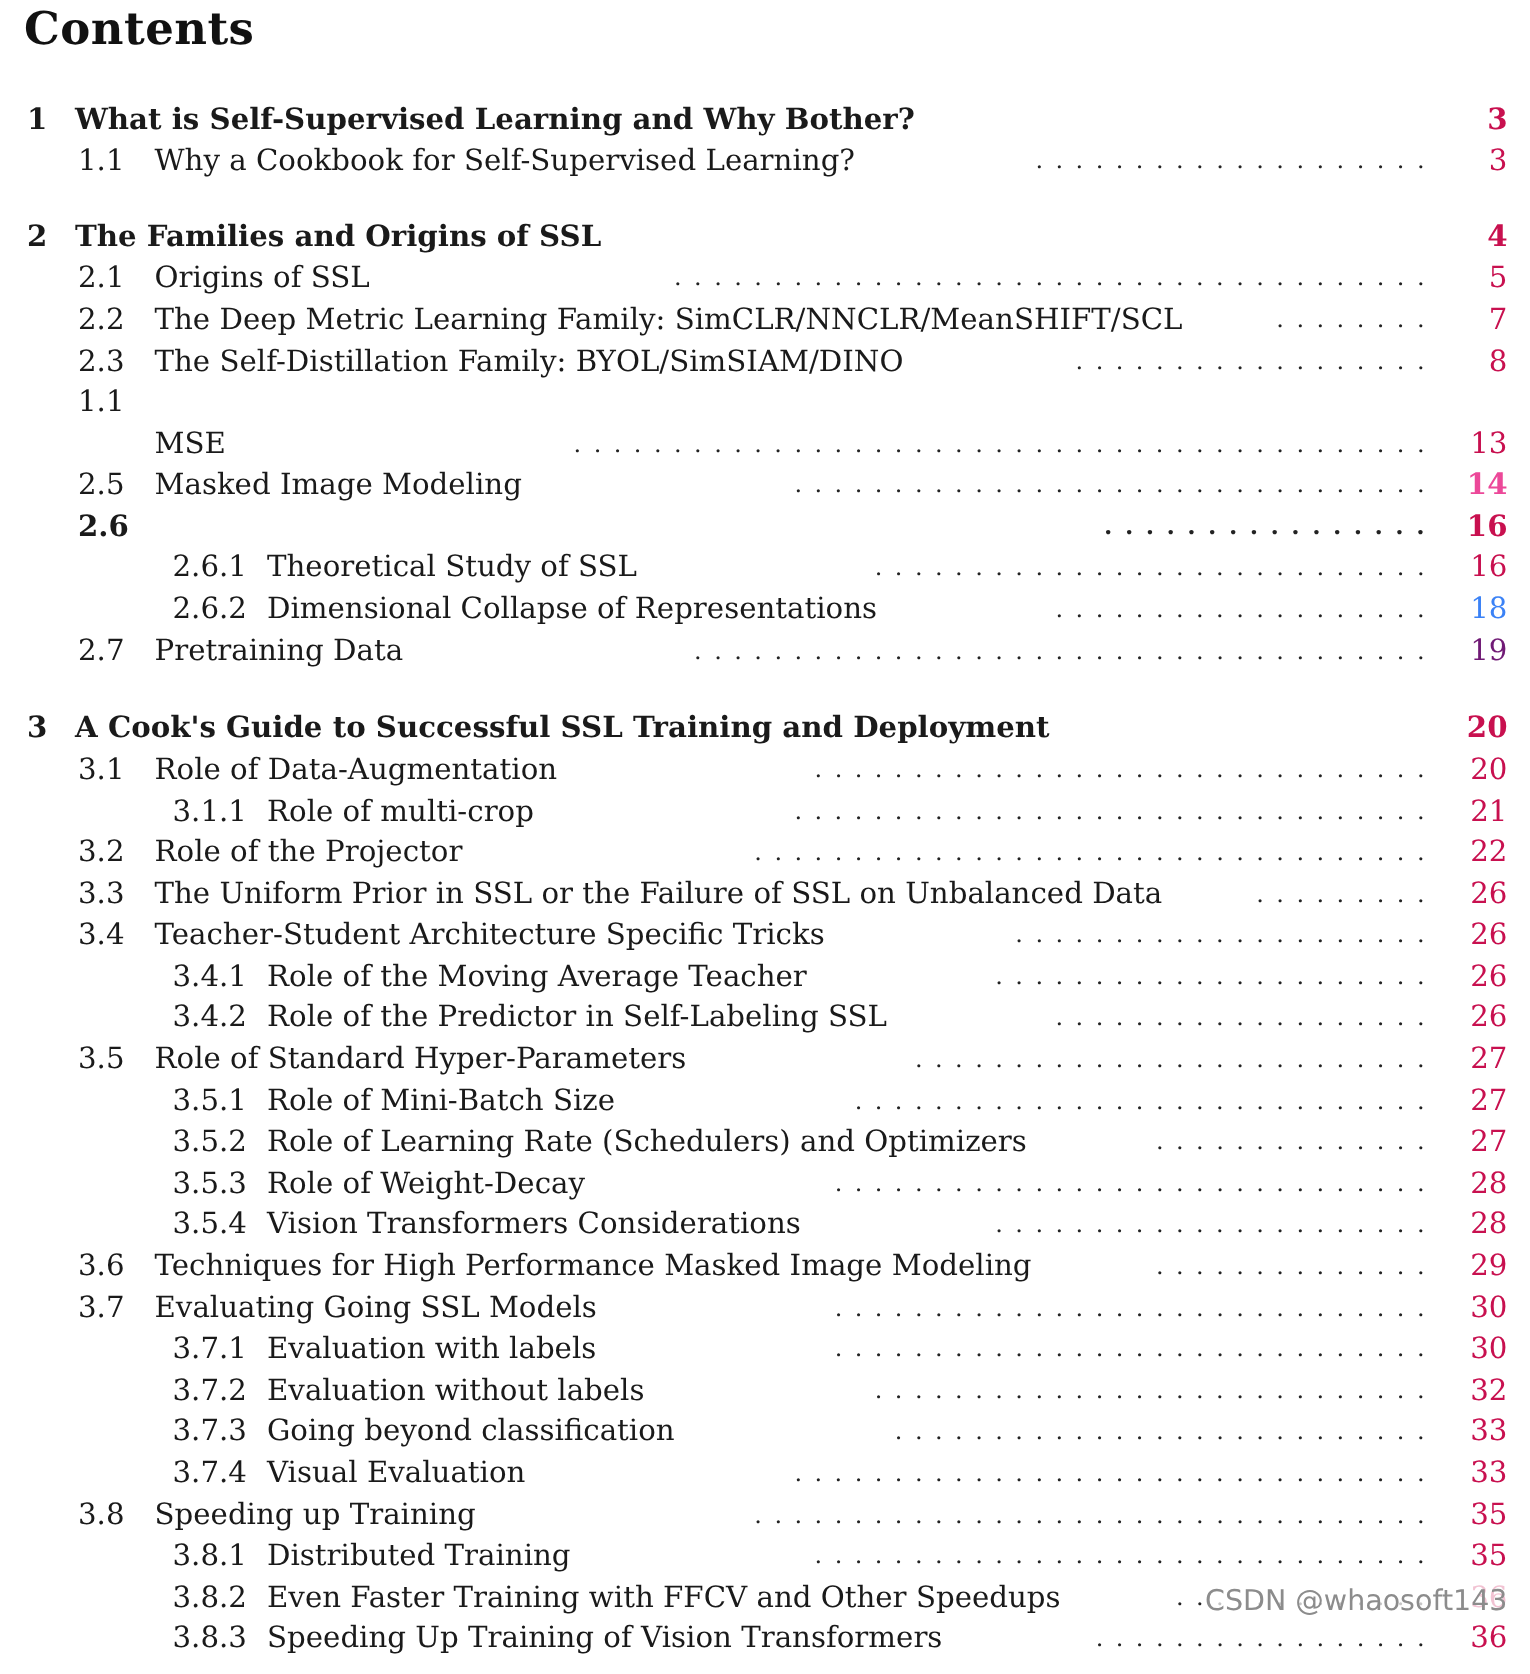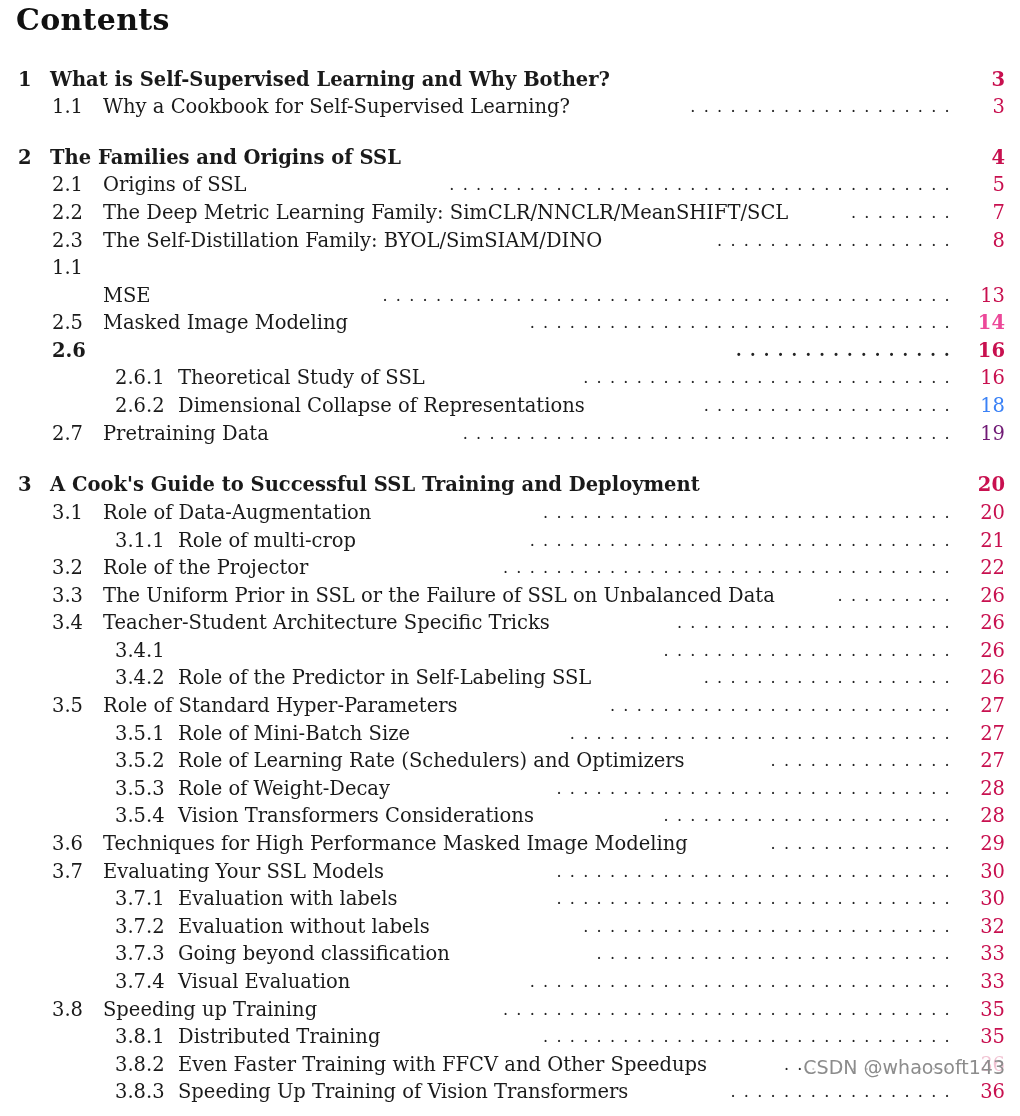--- a/index.html
+++ b/index.html
@@ -151,20 +151,21 @@
       <span class="pg" style="color: rgb(200, 16, 79);">26</span>
     </div>
     <div class="row section" style="top: 609px;">
       <span class="num">3.4</span>
       <span class="txt">Teacher-Student Architecture Specific Tricks</span>
       <span class="dots">.....................</span>
       <span class="pg" style="color: rgb(200, 16, 79);">26</span>
     </div>
     <div class="row subsection" style="top: 637px;">
       <span class="num">3.4.1</span>
+      <span class="txt">Role of the Moving Average Teacher</span>
       <span class="dots">......................</span>
       <span class="pg" style="color: rgb(200, 16, 79);">26</span>
     </div>
     <div class="row subsection" style="top: 664px;">
       <span class="num">3.4.2</span>
       <span class="txt">Role of the Predictor in Self-Labeling SSL</span>
       <span class="dots">...................</span>
       <span class="pg" style="color: rgb(200, 16, 79);">26</span>
     </div>
     <div class="row section" style="top: 692px;">
@@ -198,21 +199,21 @@
       <span class="pg" style="color: rgb(200, 16, 79);">28</span>
     </div>
     <div class="row section" style="top: 830px;">
       <span class="num">3.6</span>
       <span class="txt">Techniques for High Performance Masked Image Modeling</span>
       <span class="dots">..............</span>
       <span class="pg" style="color: rgb(200, 16, 79);">29</span>
     </div>
     <div class="row section" style="top: 858px;">
       <span class="num">3.7</span>
-      <span class="txt">Evaluating Your SSL Models</span>
+      <span class="txt">Evaluating Going SSL Models</span>
       <span class="dots">..............................</span>
       <span class="pg" style="color: rgb(200, 16, 79);">30</span>
     </div>
     <div class="row subsection" style="top: 885px;">
       <span class="num">3.7.1</span>
       <span class="txt">Evaluation with labels</span>
       <span class="dots">..............................</span>
       <span class="pg" style="color: rgb(200, 16, 79);">30</span>
     </div>
     <div class="row subsection" style="top: 913px;">

